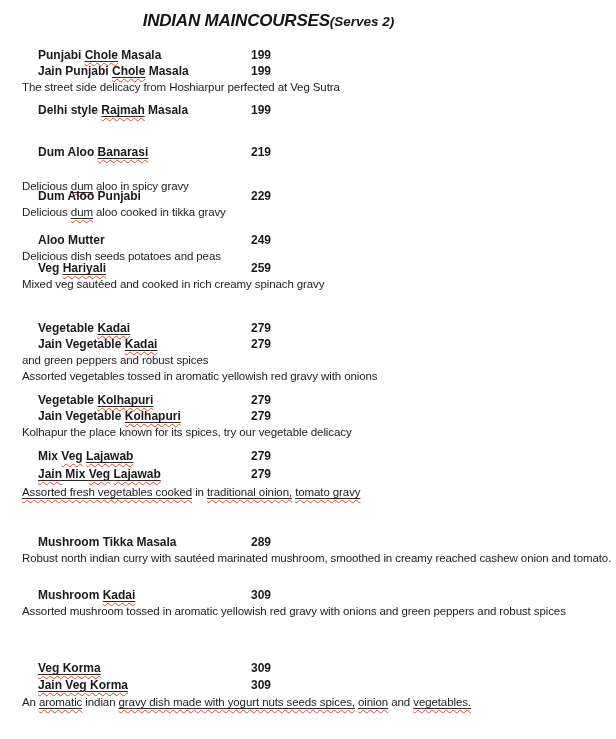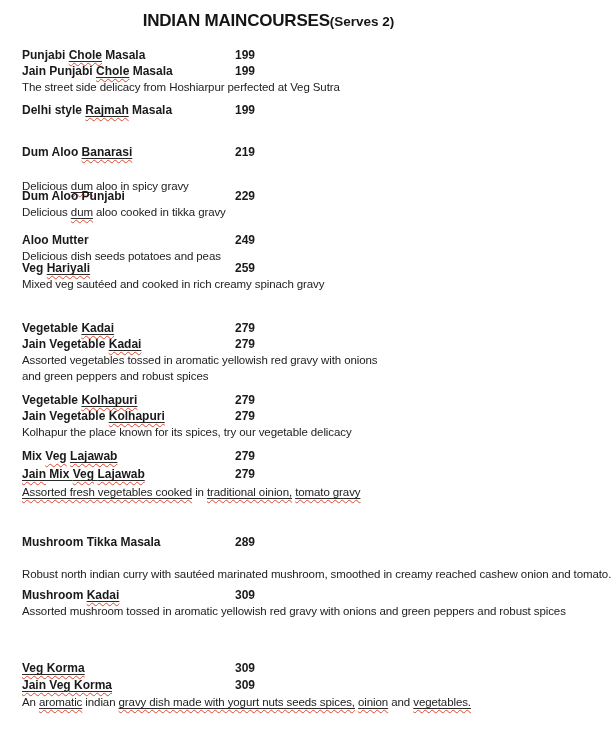--- a/index.html
+++ b/index.html
@@ -2,31 +2,31 @@
 <html><head>
 <meta charset="utf-8">
 <style>
   html,body{margin:0;padding:0;background:#ffffff;}
   .page{
     position:relative;width:616px;height:739px;background:#ffffff;
     font-family:"Liberation Sans",sans-serif;color:#1f1f1f;overflow:hidden;
   }
   .title{
     position:absolute;top:11px;left:0;width:537px;text-align:center;
-    font-weight:700;white-space:nowrap;color:#151515;
+    font-weight:700;white-space:nowrap;color:#151515;font-style:italic;
   }
   .title-main{font-size:17px;letter-spacing:-0.2px;}
   .title-sub{font-size:13.5px;}
   .menu-item{position:absolute;left:22px;right:6px;line-height:16px;font-size:12px;}
   .i0{top:47px}.i1{top:102px}.i2{top:144px}.i3{top:188px}.i4{top:232px}.i5{top:260px}
   .i6{top:320px}.i7{top:392px}.i8{top:447px;line-height:18px}
   .i9{top:534px}.i10{top:587px}.i11{top:660px;line-height:17px}
   .i2 .desc{margin-top:18px}
-  .i9 .desc{margin-top:16px}
-  .name-line{position:relative;white-space:nowrap;}
+  .i9 .desc{margin-top:0}
+  .name-line{position:relative;white-space:nowrap;margin-left:16px;}
   .name{font-weight:700;color:#1a1a1a;}
   .price{position:absolute;left:213px;top:0;font-weight:700;color:#1a1a1a;}
   .desc{font-size:11.5px;letter-spacing:-0.1px;white-space:nowrap;font-weight:400;color:#222;}
   .u{
     text-decoration-line:underline;text-decoration-style:solid;
     text-decoration-color:#2a2a2a;text-decoration-thickness:1px;text-underline-offset:2px;
   }
   .sq{
     text-decoration-line:underline;text-decoration-style:wavy;
     text-decoration-color:#e0472e;text-decoration-thickness:1px;text-underline-offset:2.5px;
@@ -60,22 +60,22 @@
         <div class="name-line"><span class="name"><span>Aloo Mutter</span></span><span class="price">249</span></div>
         <div class="desc"><span>Delicious dish seeds potatoes and peas</span></div>
       </div>
       <div class="menu-item i5">
         <div class="name-line"><span class="name"><span>Veg </span><span class="u"><span class="sq">Hariyali</span></span></span><span class="price">259</span></div>
         <div class="desc"><span>Mixed veg sautéed and cooked in rich creamy spinach gravy</span></div>
       </div>
       <div class="menu-item i6">
         <div class="name-line"><span class="name"><span>Vegetable </span><span class="u"><span class="sq">Kadai</span></span></span><span class="price">279</span></div>
         <div class="name-line"><span class="name"><span>Jain Vegetable </span><span class="u"><span class="sq">Kadai</span></span></span><span class="price">279</span></div>
+        <div class="desc"><span>and green peppers and robust spices</span></div>
         <div class="desc"><span>Assorted vegetables tossed in aromatic yellowish red gravy with onions</span></div>
-        <div class="desc"><span>and green peppers and robust spices</span></div>
       </div>
       <div class="menu-item i7">
         <div class="name-line"><span class="name"><span>Vegetable </span><span class="u"><span class="sq">Kolhapuri</span></span></span><span class="price">279</span></div>
         <div class="name-line"><span class="name"><span>Jain Vegetable </span><span class="u"><span class="sq">Kolhapuri</span></span></span><span class="price">279</span></div>
         <div class="desc"><span>Kolhapur the place known for its spices, try our vegetable delicacy</span></div>
       </div>
       <div class="menu-item i8">
         <div class="name-line"><span class="name"><span>Mix </span><span class="sq">Veg</span><span> </span><span class="u"><span class="sq">Lajawab</span></span></span><span class="price">279</span></div>
         <div class="name-line"><span class="name"><span class="u"><span class="sq">Jain</span></span><span class="u"> Mix </span><span class="u"><span class="sq">Veg</span></span><span class="u"> </span><span class="u"><span class="sq">Lajawab</span></span></span><span class="price">279</span></div>
         <div class="desc"><span class="u"><span class="sq">Assorted fresh vegetables cooked</span></span><span> in </span><span class="u"><span class="sq">traditional oinion,</span></span><span> </span><span class="u"><span class="sq">tomato gravy</span></span></div>

